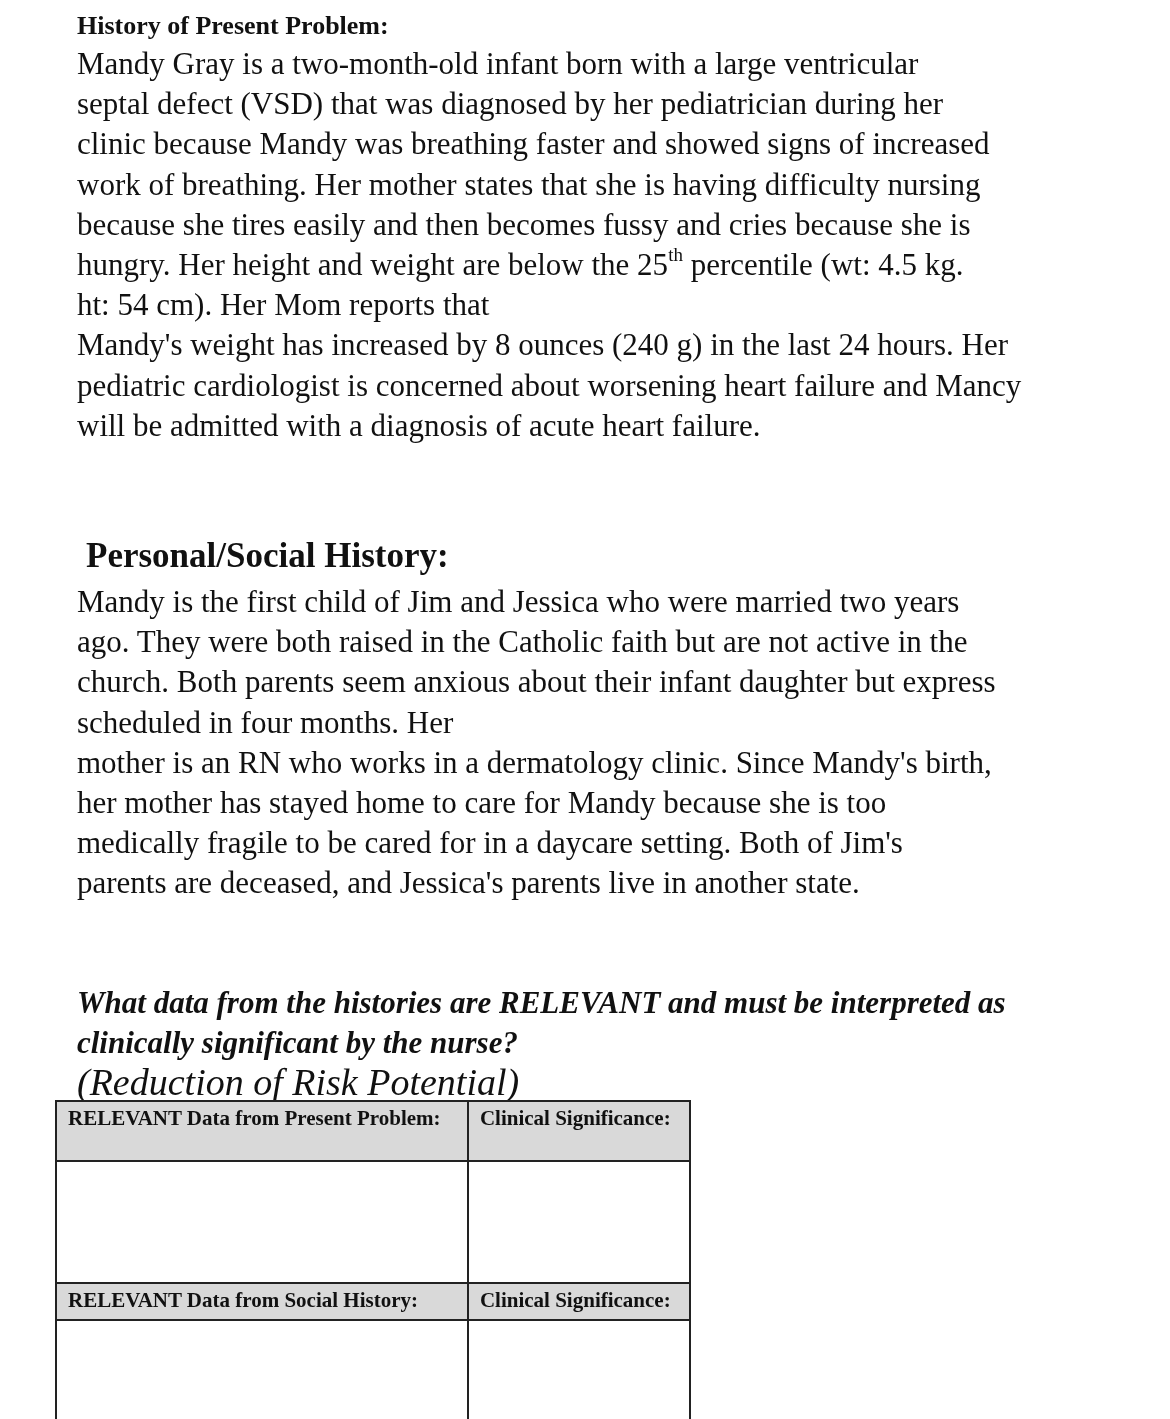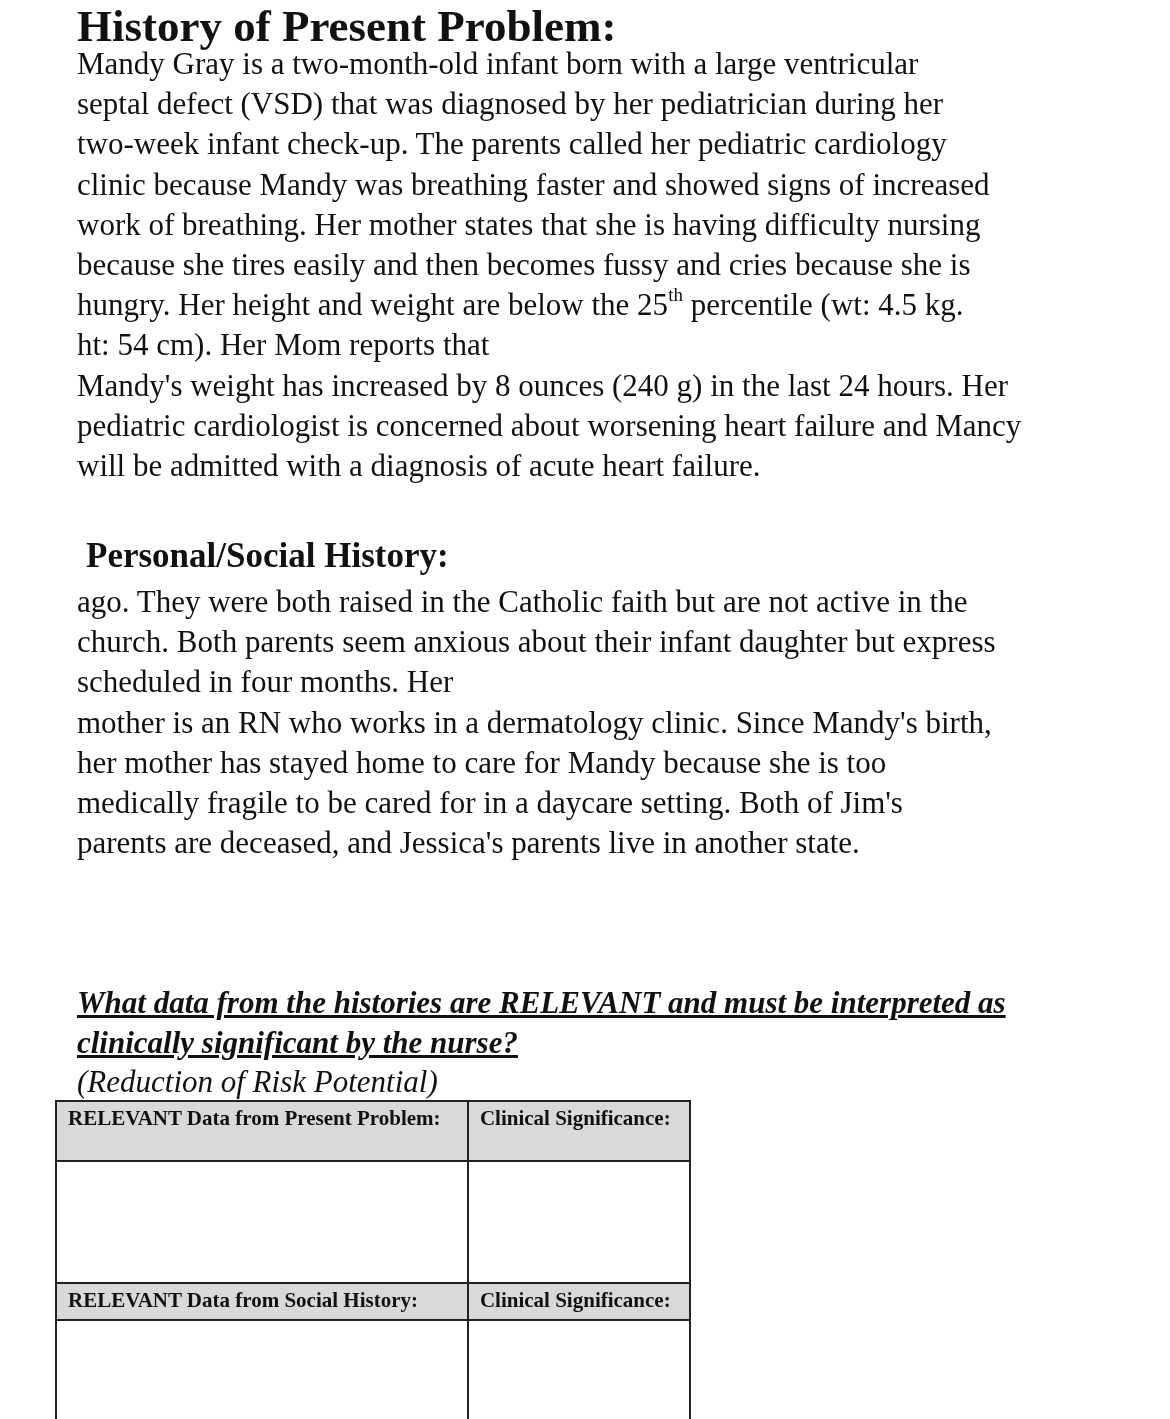--- a/index.html
+++ b/index.html
@@ -2,41 +2,41 @@
 <html><head>
 <meta charset="utf-8">
 <style>
   html, body { margin: 0; padding: 0; background: #ffffff; }
   body {
     width: 1170px; height: 1419px; position: relative; overflow: hidden;
     font-family: "Liberation Serif", "DejaVu Serif", serif; color: #111111;
   }
   .h1 {
     position: absolute; left: 77px; top: 4px;
-    font-size: 45px; font-weight: bold; line-height: 44px; margin: 0;
+    font-size: 26px; font-weight: bold; line-height: 44px; margin: 0;
   }
   .para {
     position: absolute; left: 77px; width: 1080px;
     font-size: 31px; line-height: 40.2px; margin: 0;
   }
   .line { display: block; white-space: nowrap; }
   sup { font-size: 19px; line-height: 0; vertical-align: 14px; }
   #p1 { top: 44px; }
   .h2 {
     position: absolute; left: 86px; top: 534px;
     font-size: 35px; font-weight: bold; line-height: 44px; margin: 0;
   }
   #p2 { top: 582px; }
   .question {
     position: absolute; left: 77px; top: 983px;
-    font-size: 31px; font-weight: bold; font-style: italic; line-height: 40px; margin: 0; text-decoration: underline;
+    font-size: 31px; font-weight: bold; font-style: italic; line-height: 40px; margin: 0;
   }
   .subq {
     position: absolute; left: 77px; top: 1063px;
-    font-size: 31px; font-style: italic; line-height: 38px; margin: 0;
+    font-size: 38px; font-style: italic; line-height: 38px; margin: 0;
   }
   table.grid {
     position: absolute; left: 55px; top: 1100px;
     border-collapse: collapse; width: 636px;
   }
   table.grid td {
     border: 2.5px solid #222222; vertical-align: top;
     font-family: "Liberation Serif", "DejaVu Serif", serif;
     font-size: 21px; font-weight: bold; line-height: 27px;
     padding: 3px 11px;
@@ -49,33 +49,33 @@
   .r-head2 td { height: 29px; }
   .r-blank2 td { height: 118px; }
 </style>
 </head>
 <body>
 
 <h1 class="h1">History of Present Problem:</h1>
 <div class="para" id="p1">
   <span class="line">Mandy Gray is a two-month-old infant born with a large ventricular</span>
   <span class="line">septal defect (VSD) that was diagnosed by her pediatrician during her</span>
-  <span class="line">two-week infant check-up. The parents called her pediatric cardiology</span>
   <span class="line">clinic because Mandy was breathing faster and showed signs of increased</span>
   <span class="line">work of breathing. Her mother states that she is having difficulty nursing</span>
   <span class="line">because she tires easily and then becomes fussy and cries because she is</span>
   <span class="line"><span>hungry. Her height and weight are below the 25</span><sup>th</sup><span> percentile (wt: 4.5 kg.</span></span>
   <span class="line">ht: 54 cm). Her Mom reports that</span>
   <span class="line">Mandy's weight has increased by 8 ounces (240 g) in the last 24 hours. Her</span>
   <span class="line">pediatric cardiologist is concerned about worsening heart failure and Mancy</span>
   <span class="line">will be admitted with a diagnosis of acute heart failure.</span>
 </div>
 
 <h2 class="h2">Personal/Social History:</h2>
 <div class="para" id="p2">
+  <span class="line">Mandy is the first child of Jim and Jessica who were married two years</span>
   <span class="line">ago. They were both raised in the Catholic faith but are not active in the</span>
   <span class="line">church. Both parents seem anxious about their infant daughter but express</span>
   <span class="line">scheduled in four months. Her</span>
   <span class="line">mother is an RN who works in a dermatology clinic. Since Mandy's birth,</span>
   <span class="line">her mother has stayed home to care for Mandy because she is too</span>
   <span class="line">medically fragile to be cared for in a daycare setting. Both of Jim's</span>
   <span class="line">parents are deceased, and Jessica's parents live in another state.</span>
 </div>
 
 <div class="question">

